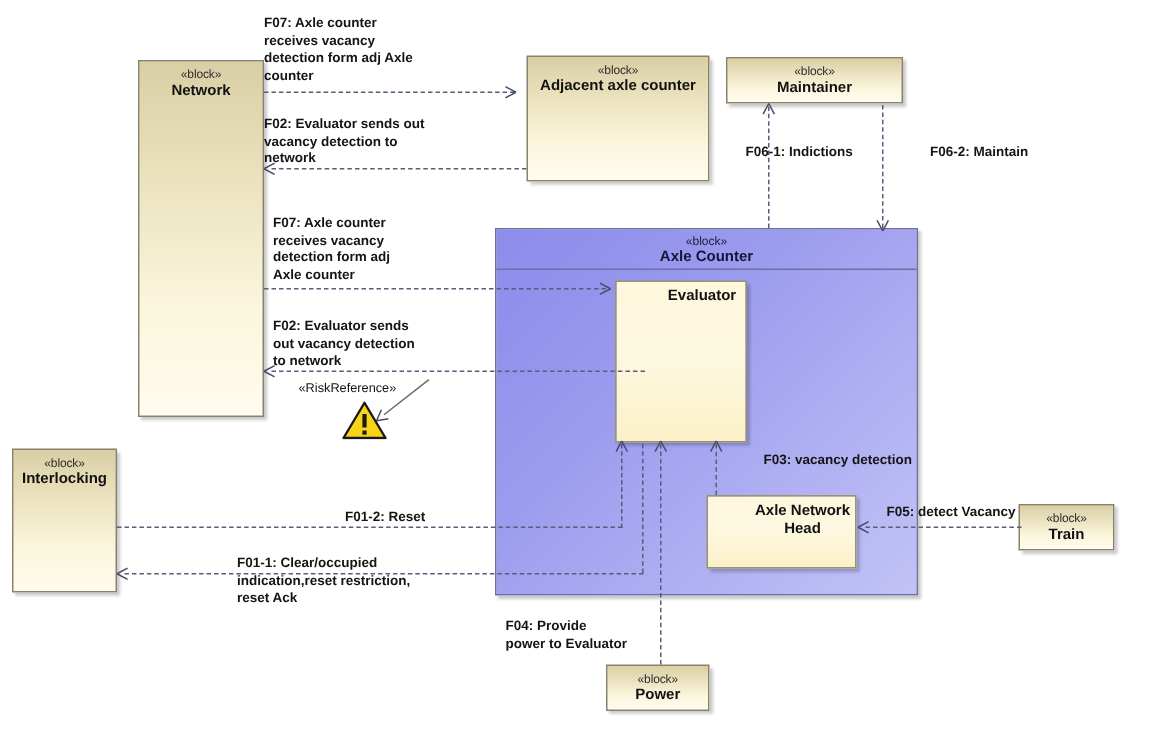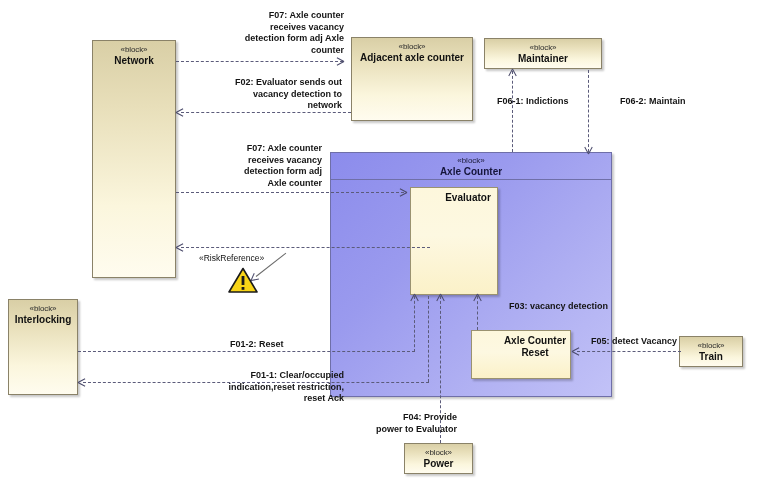--- a/index.html
+++ b/index.html
@@ -93,21 +93,21 @@
     padding-left: 28px;
   }
 
   
   .lbl {
     position: absolute;
     font-size: 9px;
     line-height: 11.5px;
     font-weight: bold;
     color: #141414;
-    text-align: right;
+    text-align: left;
     white-space: pre-line;
   }
   .lbl.nowrap { white-space: nowrap; }
   .stereo-lbl {
     position: absolute;
     font-size: 8.5px;
     line-height: 11px;
     color: #111111;
     white-space: nowrap;
   }
@@ -192,21 +192,21 @@
       <span class="stereo">«block»</span>
       <span class="bname">Axle Counter</span>
     </div>
   </div>
 
   <div class="part" style="left:410px; top:187px; width:88px; height:108px;">
     <span class="pname">Evaluator</span>
   </div>
 
   <div class="part" style="left:471px; top:330px; width:100px; height:49px;">
-    <span class="pname">Axle Counter Reset</span>
+    <span class="pname">Axle Network Head</span>
   </div>
 
   <div class="hline" style="left:176px; top:61px; width:167px;"></div>
   <div class="oarrow right" style="left:335px; top:61px; width:9px; height:1px;"></div>
 
   <div class="hline" style="left:181px; top:112px; width:170px;"></div>
   <div class="oarrow left" style="left:176px; top:112px; width:9px; height:1px;"></div>
 
   <div class="hline" style="left:176px; top:192px; width:228px;"></div>
   <div class="oarrow right" style="left:398px; top:192px; width:9px; height:1px;"></div>
@@ -244,20 +244,23 @@
 
   <div class="lbl" style="left:176px; top:77px; width:166px;">F02: Evaluator sends out
 vacancy detection to
 network</div>
 
   <div class="lbl" style="left:182px; top:143px; width:140px;">F07: Axle counter
 receives vacancy
 detection form adj
 Axle counter</div>
 
+  <div class="lbl" style="left:182px; top:212px; width:140px;">F02: Evaluator sends
+out vacancy detection
+to network</div>
 
   <div class="lbl nowrap" style="left:497px; top:96px; width:auto; text-align:left;">F06-1: Indictions</div>
 
   <div class="lbl nowrap" style="left:620px; top:96px; width:auto; text-align:center;">F06-2: Maintain</div>
 
   <div class="lbl nowrap" style="left:481px; top:301px; width:auto; text-align:left;padding-left:28px;">F03: vacancy detection</div>
 
   <div class="lbl nowrap" style="left:591px; top:336px; width:auto; text-align:center;">F05: detect Vacancy</div>
 
   <div class="lbl" style="left:337px; top:412px; width:120px;">F04: Provide

